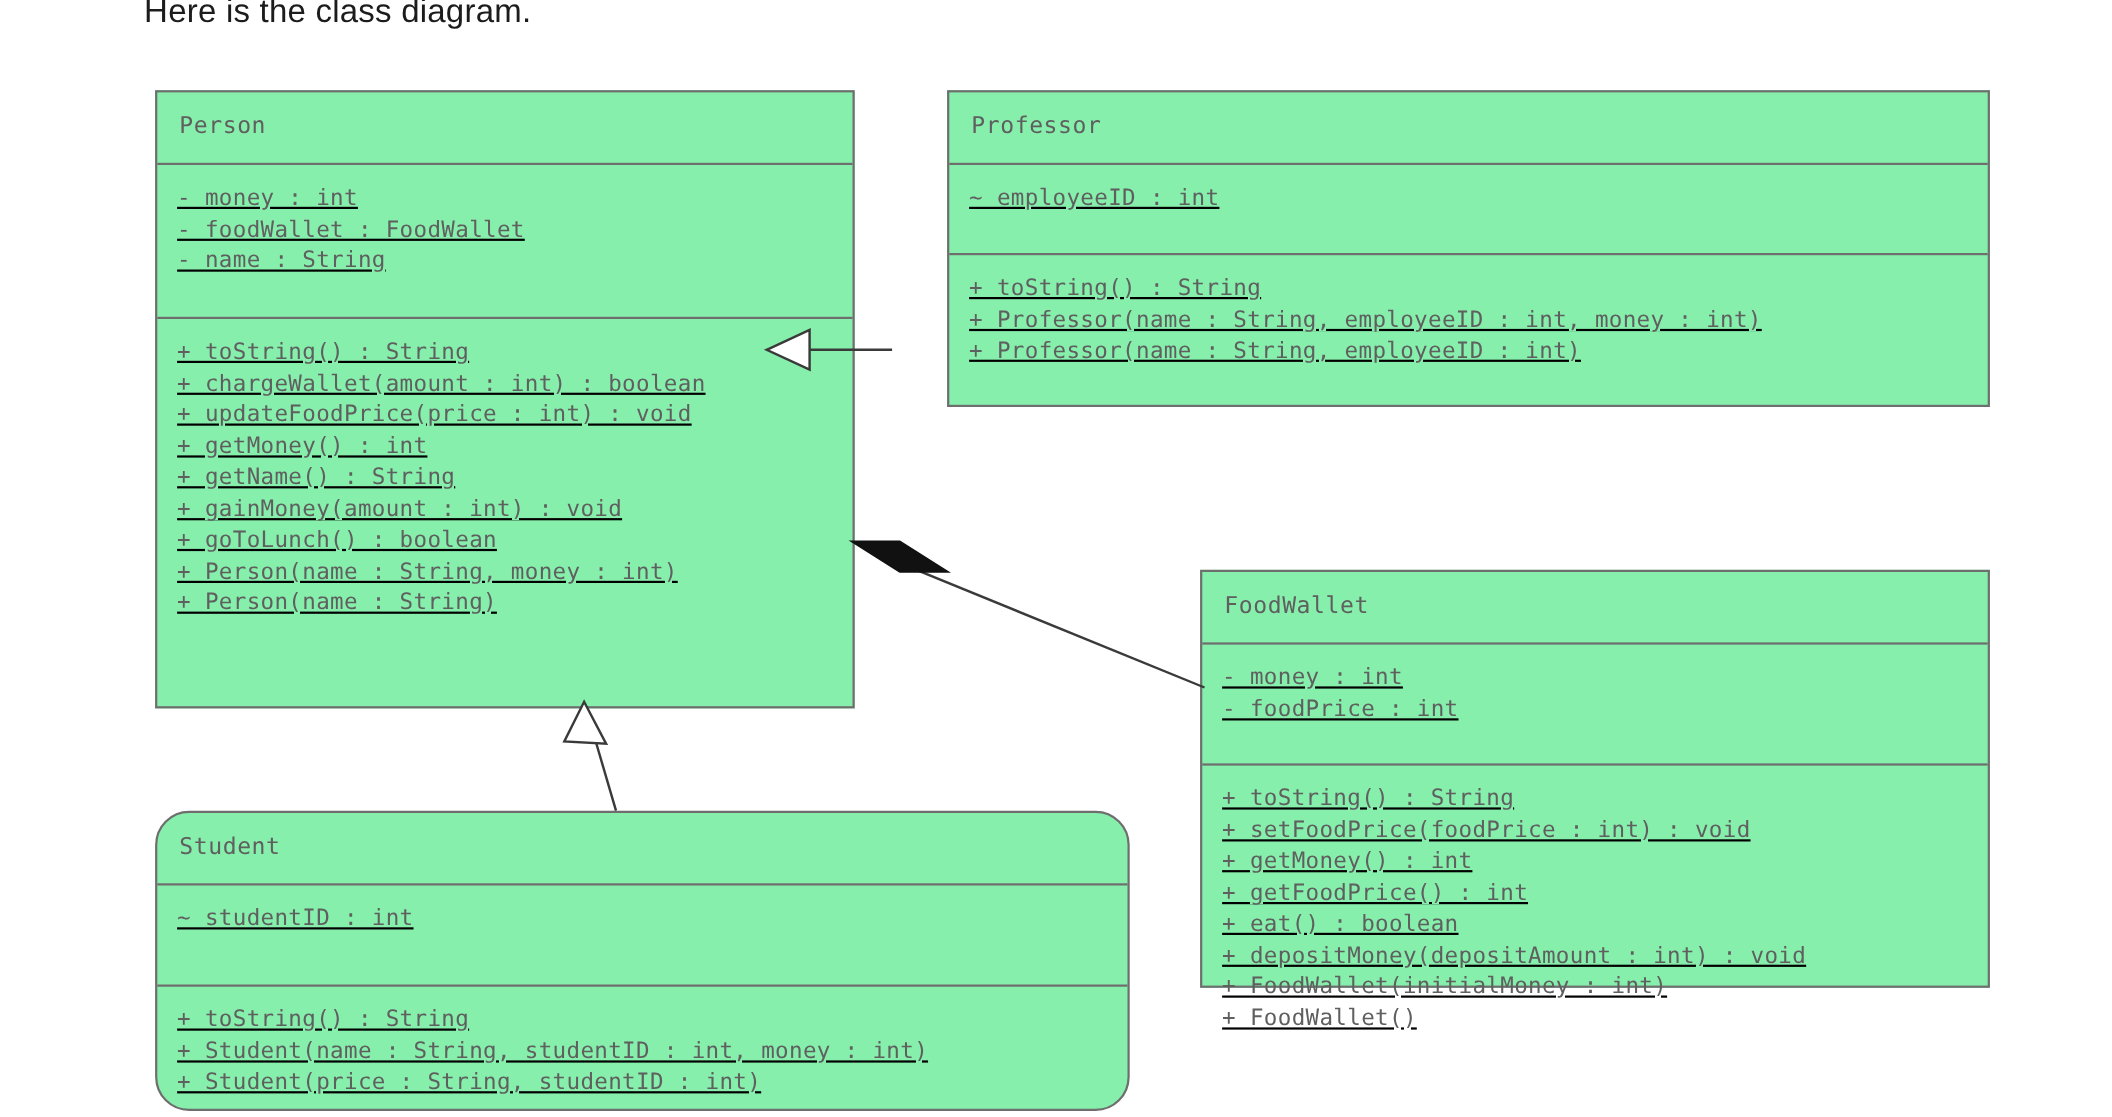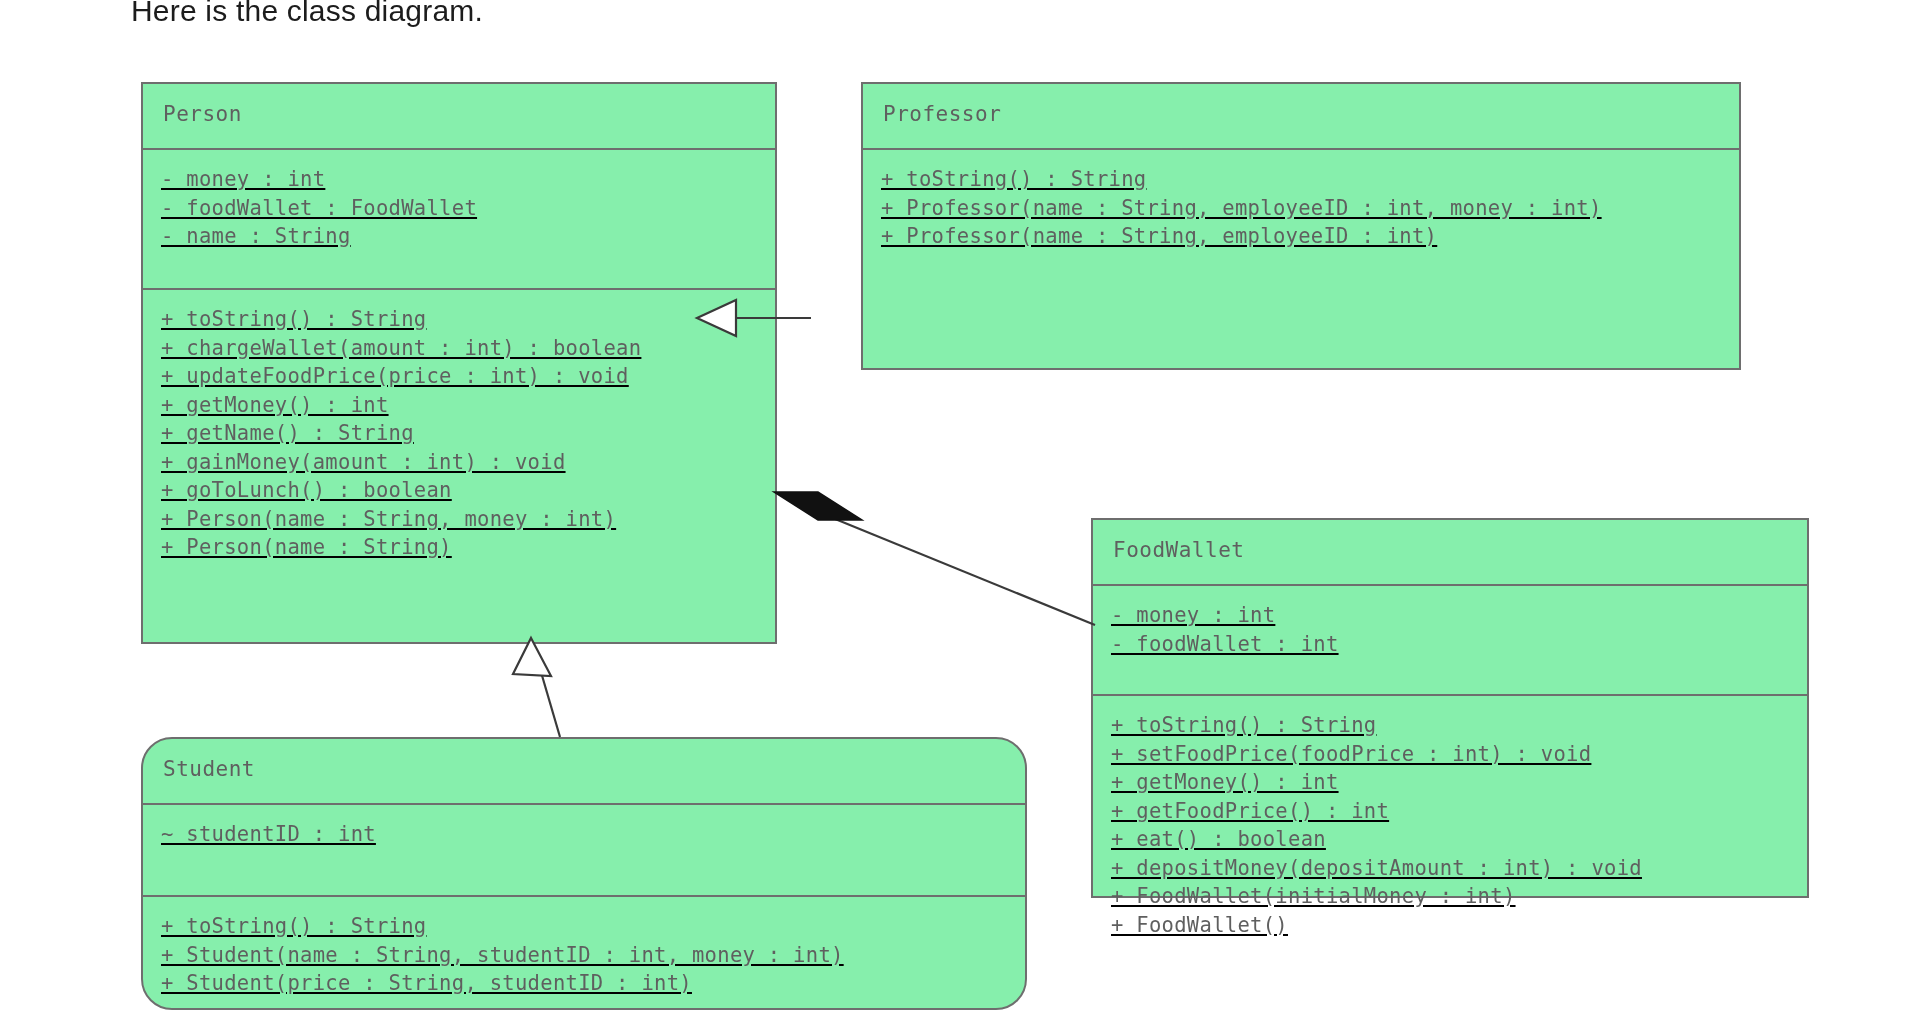--- a/index.html
+++ b/index.html
@@ -112,23 +112,26 @@
     <div class="member">+ updateFoodPrice(price : int) : void</div>
     <div class="member">+ getMoney() : int</div>
     <div class="member">+ getName() : String</div>
     <div class="member">+ gainMoney(amount : int) : void</div>
     <div class="member">+ goToLunch() : boolean</div>
     <div class="member">+ Person(name : String, money : int)</div>
     <div class="member">+ Person(name : String)</div>
   </div>
 </div>
 
-<div class="uml-class" id="cls-professor" style="left:861px; top:82px; width:880px; height:288px;">
+<div class="uml-class" id="cls-professor" style="left:861px; top:82px; width:948px; height:288px;">
   <div class="compartment">
     <div class="class-title">Professor</div>
+  </div>
+  <div class="compartment member-list" style="height:82px;">
+    <div class="member">~ employeeID : int</div>
   </div>
   <div class="compartment member-list">
     <div class="member">+ toString() : String</div>
     <div class="member">+ Professor(name : String, employeeID : int, money : int)</div>
     <div class="member">+ Professor(name : String, employeeID : int)</div>
   </div>
 </div>
 
 <div class="uml-class" id="cls-student" style="left:141px; top:737px; width:886px; height:273px;border-radius:31px;">
   <div class="compartment">
@@ -143,21 +146,21 @@
     <div class="member">+ Student(price : String, studentID : int)</div>
   </div>
 </div>
 
 <div class="uml-class" id="cls-foodwallet" style="left:1091px; top:518px; width:718px; height:380px;">
   <div class="compartment">
     <div class="class-title">FoodWallet</div>
   </div>
   <div class="compartment member-list" style="height:110px;">
     <div class="member">- money : int</div>
-    <div class="member">- foodWallet : int</div>
+    <div class="member">- foodPrice : int</div>
   </div>
   <div class="compartment member-list">
     <div class="member">+ toString() : String</div>
     <div class="member">+ setFoodPrice(foodPrice : int) : void</div>
     <div class="member">+ getMoney() : int</div>
     <div class="member">+ getFoodPrice() : int</div>
     <div class="member">+ eat() : boolean</div>
     <div class="member">+ depositMoney(depositAmount : int) : void</div>
     <div class="member">+ FoodWallet(initialMoney : int)</div>
     <div class="member">+ FoodWallet()</div>

